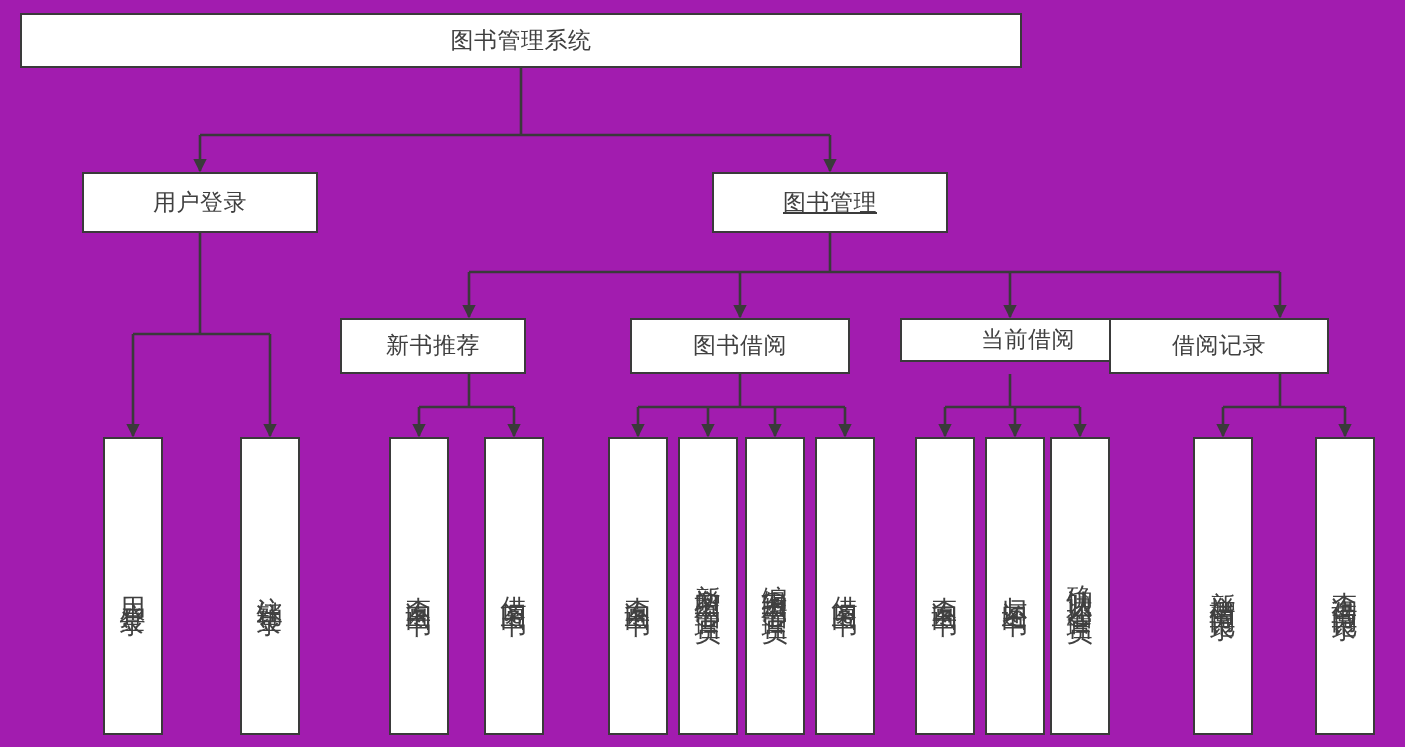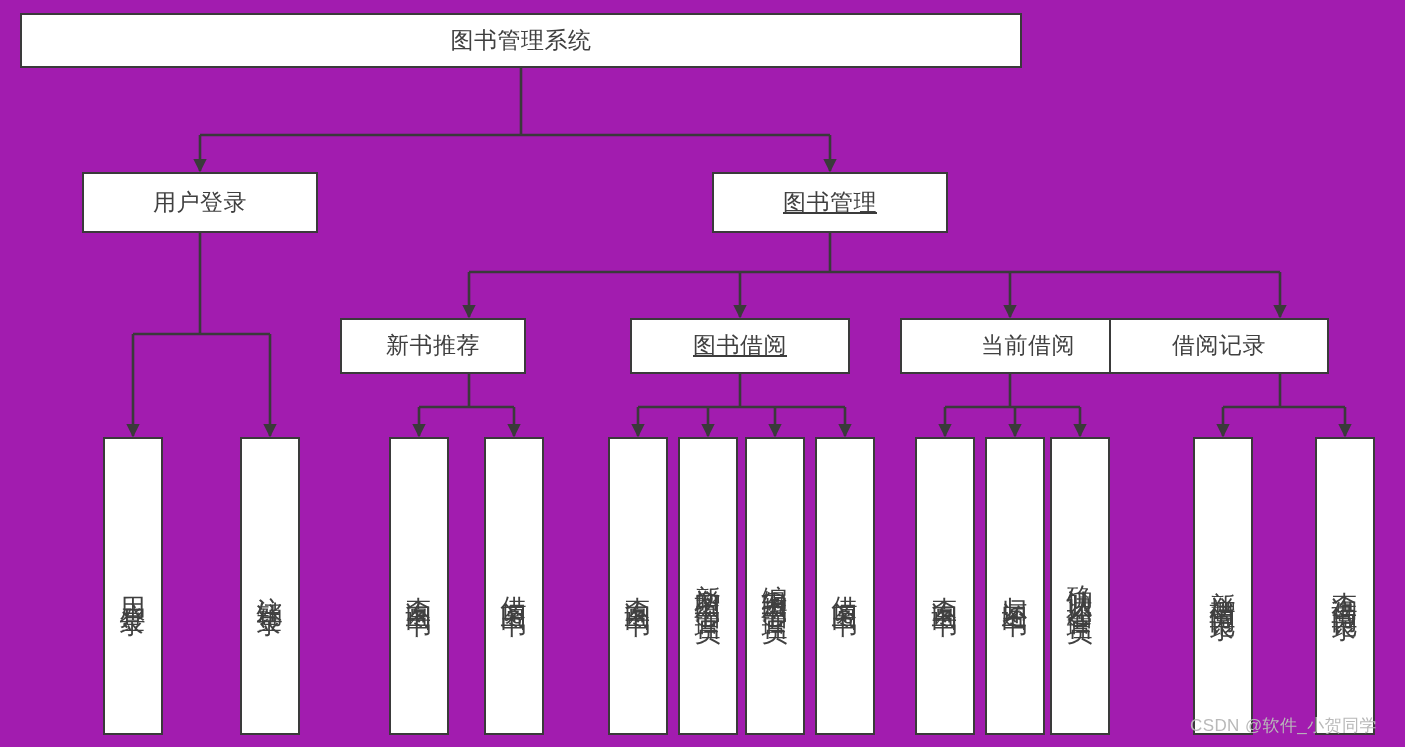--- a/index.html
+++ b/index.html
@@ -122,24 +122,24 @@
       </div>
       <div class="node horiz" style="left: 82px; top: 172px; width: 236px; height: 61px;">
         <span class="lbl">用户登录</span>
       </div>
       <div class="node horiz" style="left: 712px; top: 172px; width: 236px; height: 61px; text-decoration: underline;">
         <span class="lbl">图书管理</span>
       </div>
       <div class="node horiz" style="left: 340px; top: 318px; width: 186px; height: 56px;">
         <span class="lbl">新书推荐</span>
       </div>
-      <div class="node horiz" style="left: 630px; top: 318px; width: 220px; height: 56px; text-decoration: underline;">
+      <div class="node horiz" style="left: 630px; top: 318px; width: 220px; height: 56px;">
         <span class="lbl">图书借阅</span>
       </div>
-      <div class="node horiz" style="left: 900px; top: 318px; width: 220px; height: 56px; padding-left: 36px;">
+      <div class="node horiz" style="left: 900px; top: 318px; width: 220px; height: 44px; padding-left: 36px;">
         <span class="lbl">当前借阅</span>
       </div>
       <div class="node horiz" style="left: 1109px; top: 318px; width: 220px; height: 56px;">
         <span class="lbl">借阅记录</span>
       </div>
       <div class="node vert" style="left: 103px; top: 437px; width: 60px; height: 298px;">
         <span class="lbl">用户登录</span>
       </div>
       <div class="node vert" style="left: 240px; top: 437px; width: 60px; height: 298px;">
         <span class="lbl">注销登录</span>
@@ -172,14 +172,13 @@
         <span class="lbl">确认归还（管理员）</span>
       </div>
       <div class="node vert" style="left: 1193px; top: 437px; width: 60px; height: 298px;">
         <span class="lbl">新增借阅记录</span>
       </div>
       <div class="node vert" style="left: 1315px; top: 437px; width: 60px; height: 298px;">
         <span class="lbl">查询借阅记录</span>
       </div>
     </div>
 
-  <div class="watermark" style="left:1190px; top:714px;">CSDN @软件_小贺同学</div>
 </div>
 
 </body></html>

